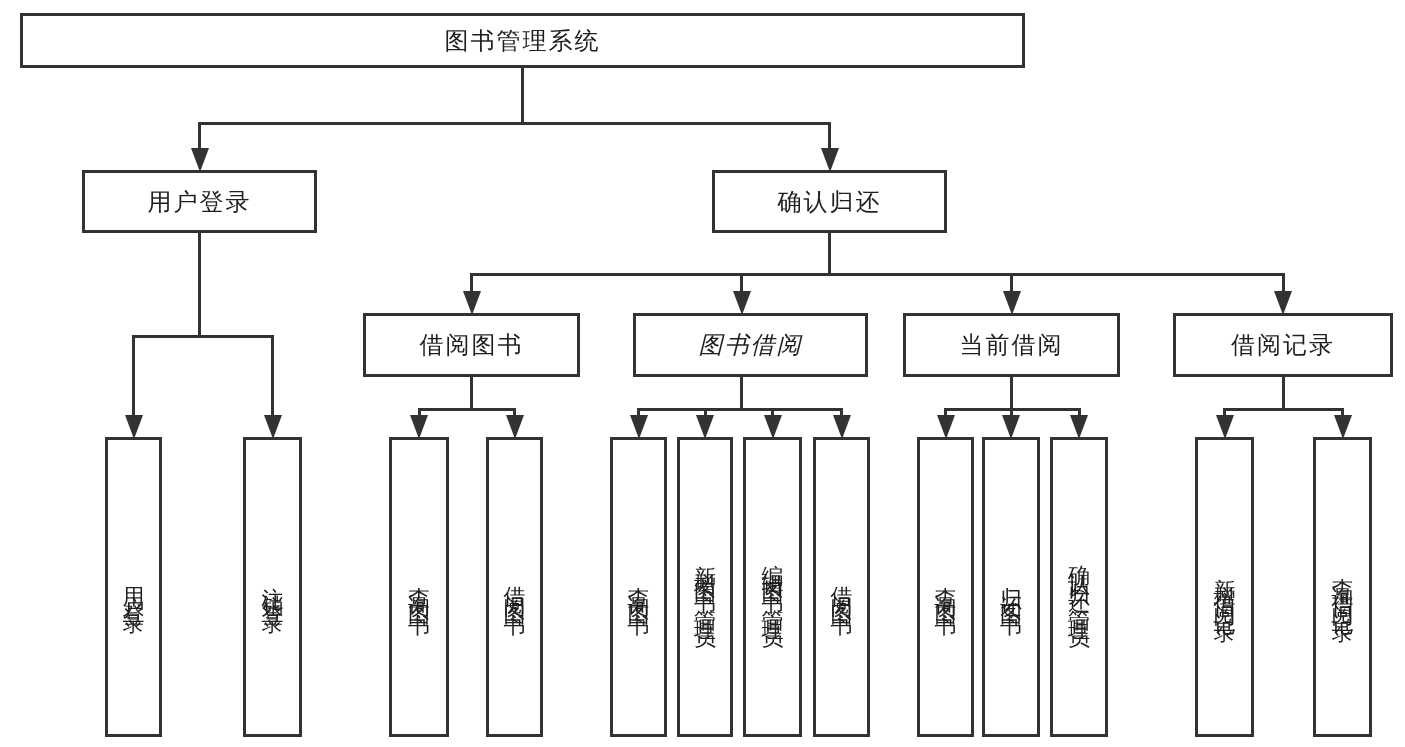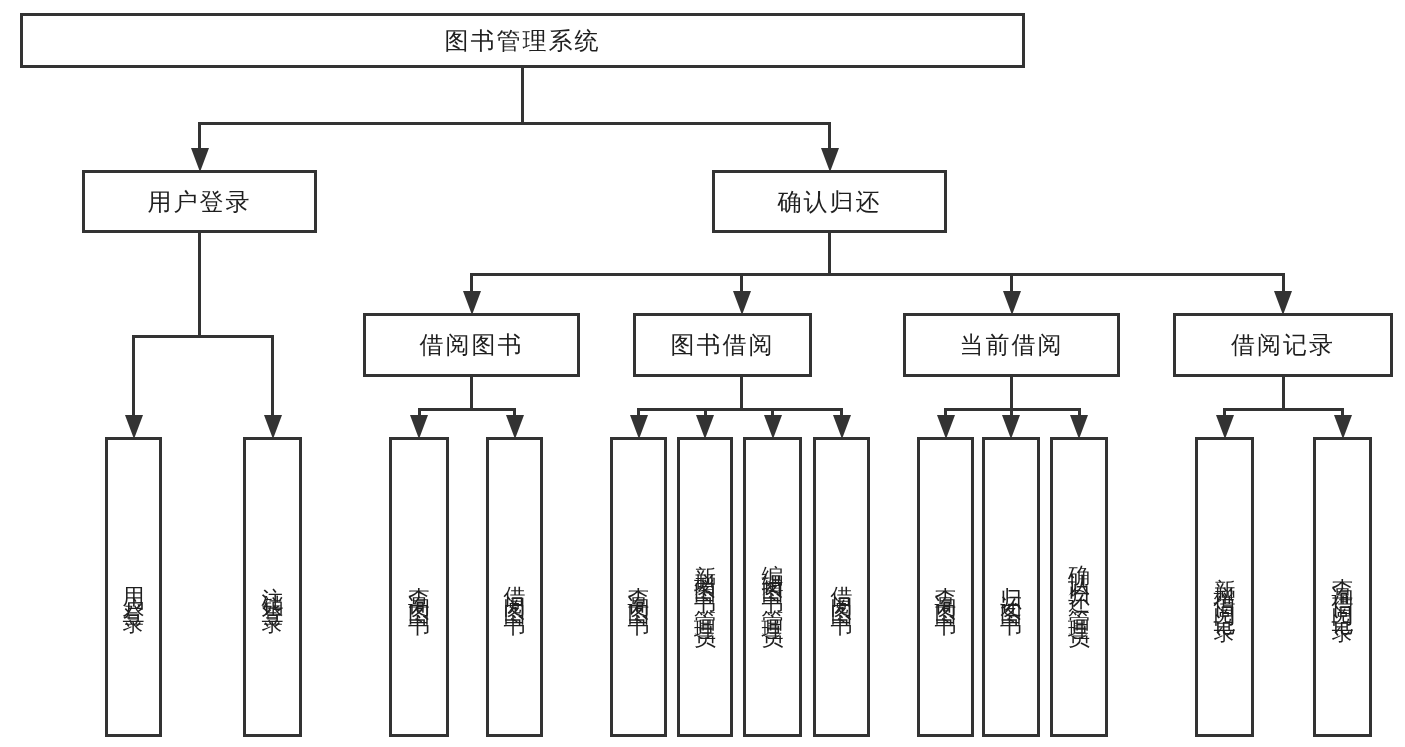--- a/index.html
+++ b/index.html
@@ -66,21 +66,21 @@
     </div>
     <div class="node h" style="left: 82px; top: 170px; width: 235px; height: 63px;">
       <span class="lbl">用户登录</span>
     </div>
     <div class="node h" style="left: 712px; top: 170px; width: 235px; height: 63px;">
       <span class="lbl">确认归还</span>
     </div>
     <div class="node h" style="left: 363px; top: 313px; width: 217px; height: 64px;">
       <span class="lbl">借阅图书</span>
     </div>
-    <div class="node h" style="left: 633px; top: 313px; width: 179px; height: 64px;">
+    <div class="node h" style="left: 633px; top: 313px; width: 235px; height: 64px; font-style: italic;">
       <span class="lbl">图书借阅</span>
     </div>
     <div class="node h" style="left: 903px; top: 313px; width: 217px; height: 64px;">
       <span class="lbl">当前借阅</span>
     </div>
     <div class="node h" style="left: 1173px; top: 313px; width: 220px; height: 64px;">
       <span class="lbl">借阅记录</span>
     </div>
     <div class="node v" style="left: 105px; top: 437px; width: 57px; height: 300px;">
       <span class="lbl">用户登录</span>

